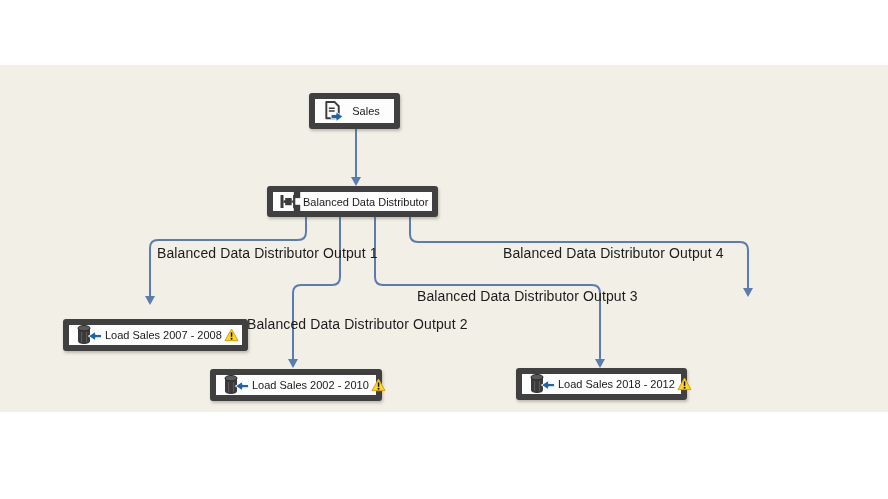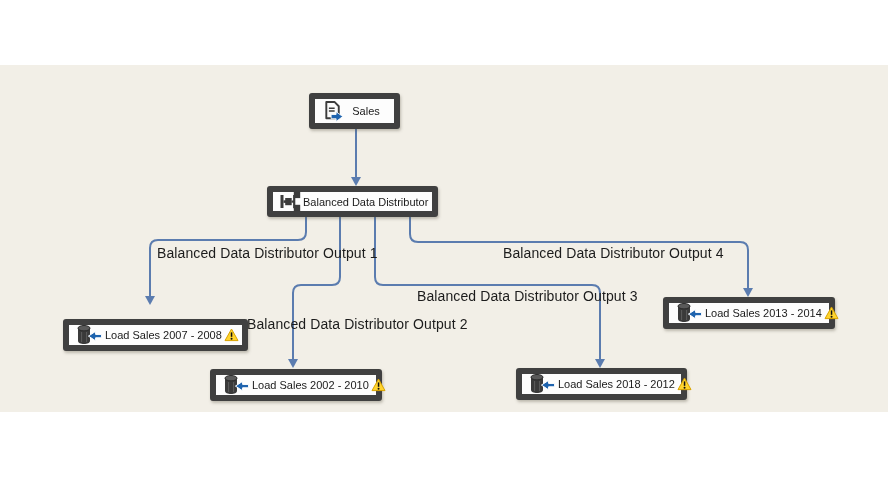--- a/index.html
+++ b/index.html
@@ -146,31 +146,13 @@
     <span class="label">Load Sales 2018 - 2012</span>
     <span class="icon">
       <svg width="15" height="14" viewBox="0 0 15 14">
         <path d="M7.5 1 L14 12.6 H1 Z" fill="#ffd42e" stroke="#d9a300" stroke-width="1" stroke-linejoin="round"></path>
         <rect x="6.8" y="4.4" width="1.5" height="4.4" fill="#101010"></rect>
         <circle cx="7.55" cy="10.7" r="1" fill="#101010"></circle>
       </svg>
     </span>
   </div>
 
-  <div class="node n-dest4">
-    <span class="icon">
-      <svg width="27" height="22" viewBox="0 0 27 22">
-        <path d="M2 4.2 v12.8 c0 1.7 2.7 3 6 3 s6 -1.3 6 -3 V4.2" fill="#3a3a3a"></path>
-        <path d="M5.6 8 v10 M10.6 8 v10" stroke="#5d5d5d" stroke-width="1"></path>
-        <ellipse cx="8" cy="4.2" rx="6" ry="2.7" fill="#5a5a5a" stroke="#2a2a2a" stroke-width="1"></ellipse>
-        <path d="M19.6 7.4 v3 h6 v3.4 h-6 v3 l-7.2 -4.7 z" fill="#1e63ae" stroke="#ffffff" stroke-width="1"></path>
-      </svg>
-    </span>
-    <span class="label">Load Sales 2013 - 2014</span>
-    <span class="icon">
-      <svg width="15" height="14" viewBox="0 0 15 14">
-        <path d="M7.5 1 L14 12.6 H1 Z" fill="#ffd42e" stroke="#d9a300" stroke-width="1" stroke-linejoin="round"></path>
-        <rect x="6.8" y="4.4" width="1.5" height="4.4" fill="#101010"></rect>
-        <circle cx="7.55" cy="10.7" r="1" fill="#101010"></circle>
-      </svg>
-    </span>
-  </div>
 </div>
 
 </body></html>

